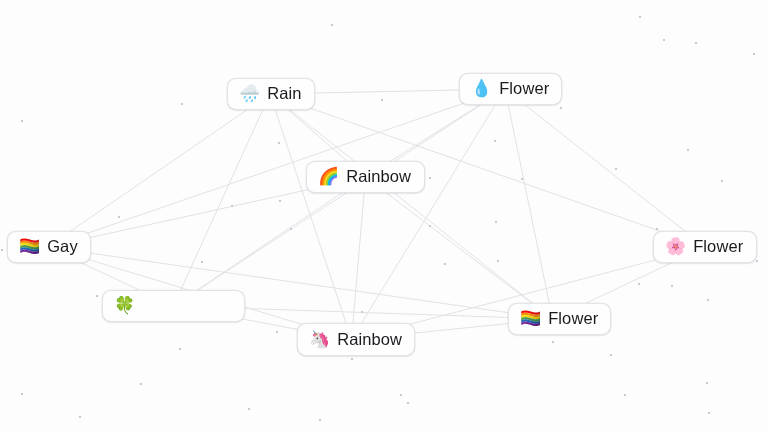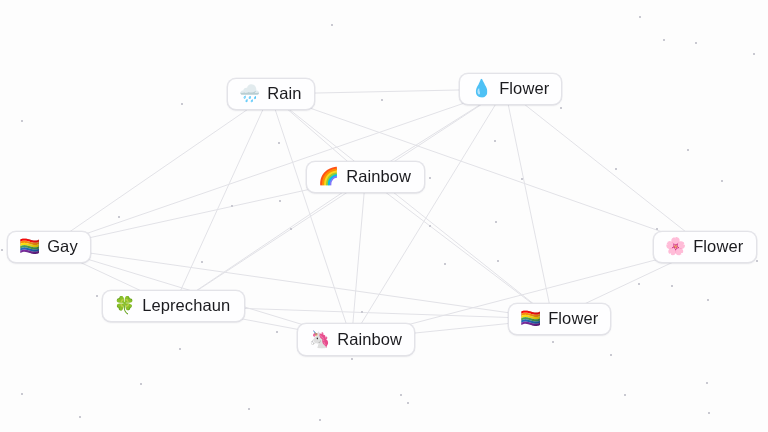--- a/index.html
+++ b/index.html
@@ -173,21 +173,20 @@
       <div class="node" style="left: 7px; top: 231px; min-width: 81px; height: 32px;">
         <span class="emoji">🏳️‍🌈</span>
         <span class="label">Gay</span>
       </div>
       <div class="node" style="left: 653px; top: 231px; min-width: 104px; height: 32px;">
         <span class="emoji">🌸</span>
         <span class="label">Flower</span>
       </div>
       <div class="node" style="left: 102px; top: 290px; min-width: 143px; height: 32px;">
         <span class="emoji">🍀</span>
-        <span class="label">Leprechaun</span>
       </div>
       <div class="node" style="left: 508px; top: 303px; min-width: 89px; height: 32px;">
         <span class="emoji">🏳️‍🌈</span>
         <span class="label">Flower</span>
       </div>
       <div class="node" style="left: 297px; top: 323px; min-width: 109px; height: 33px;">
         <span class="emoji">🦄</span>
         <span class="label">Rainbow</span>
       </div>
     </div>

